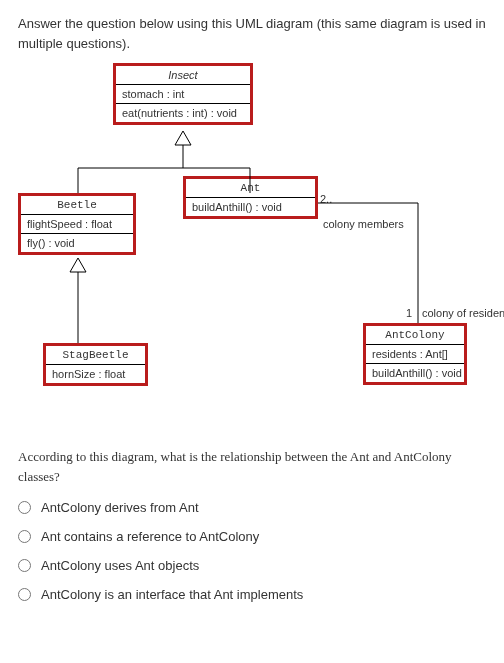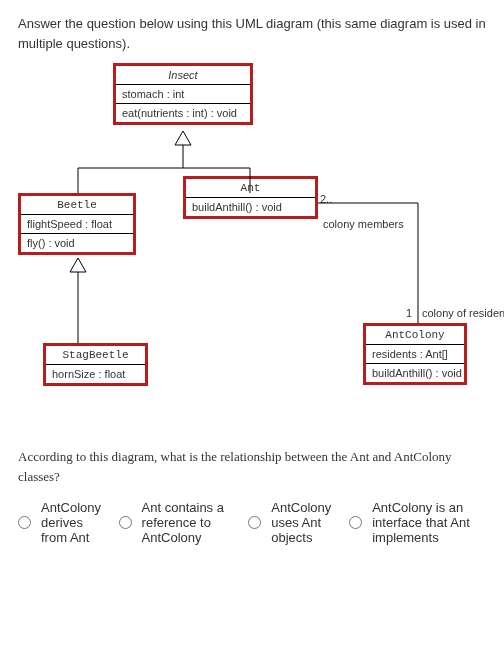--- a/index.html
+++ b/index.html
@@ -37,21 +37,21 @@
     left: 0; top: 0;
     width: 468px; height: 370px;
     pointer-events: none;
   }
   .assoc-label {
     position: absolute;
     font-size: 11px;
     white-space: nowrap;
   }
   .followup { line-height: 1.5; margin: 8px 0 14px 0; font-family: Liberation Serif, serif; }
-  .options { display: flex; flex-direction: row; gap: 14px; }
+  .options { display: flex; flex-direction: column; gap: 14px; }
   .option { display: flex; align-items: center; gap: 10px; }
   .radio {
     width: 13px; height: 13px;
     border: 1px solid #777;
     border-radius: 50%;
     flex-shrink: 0;
   }
 </style>
 </head>
 <body>

